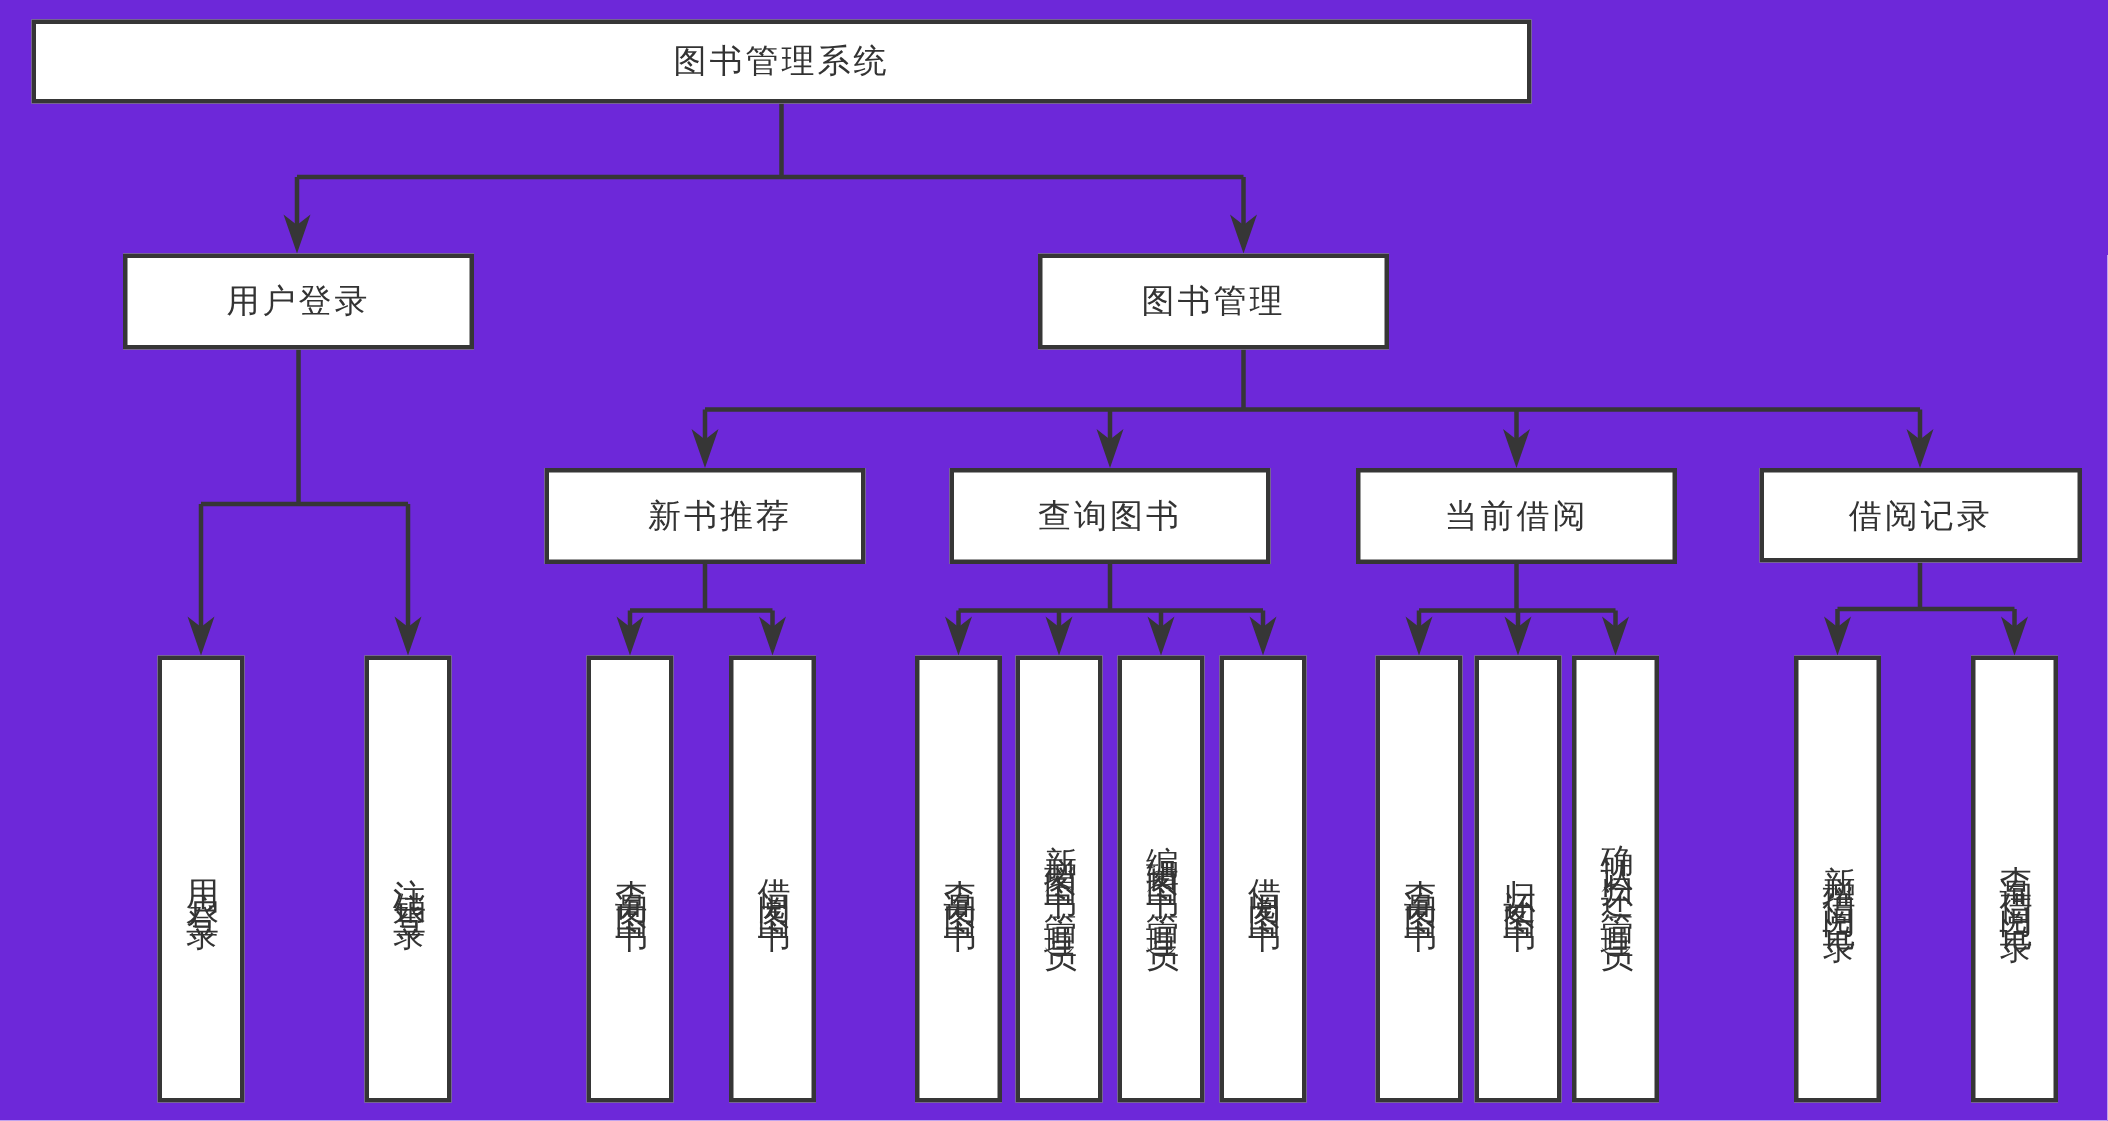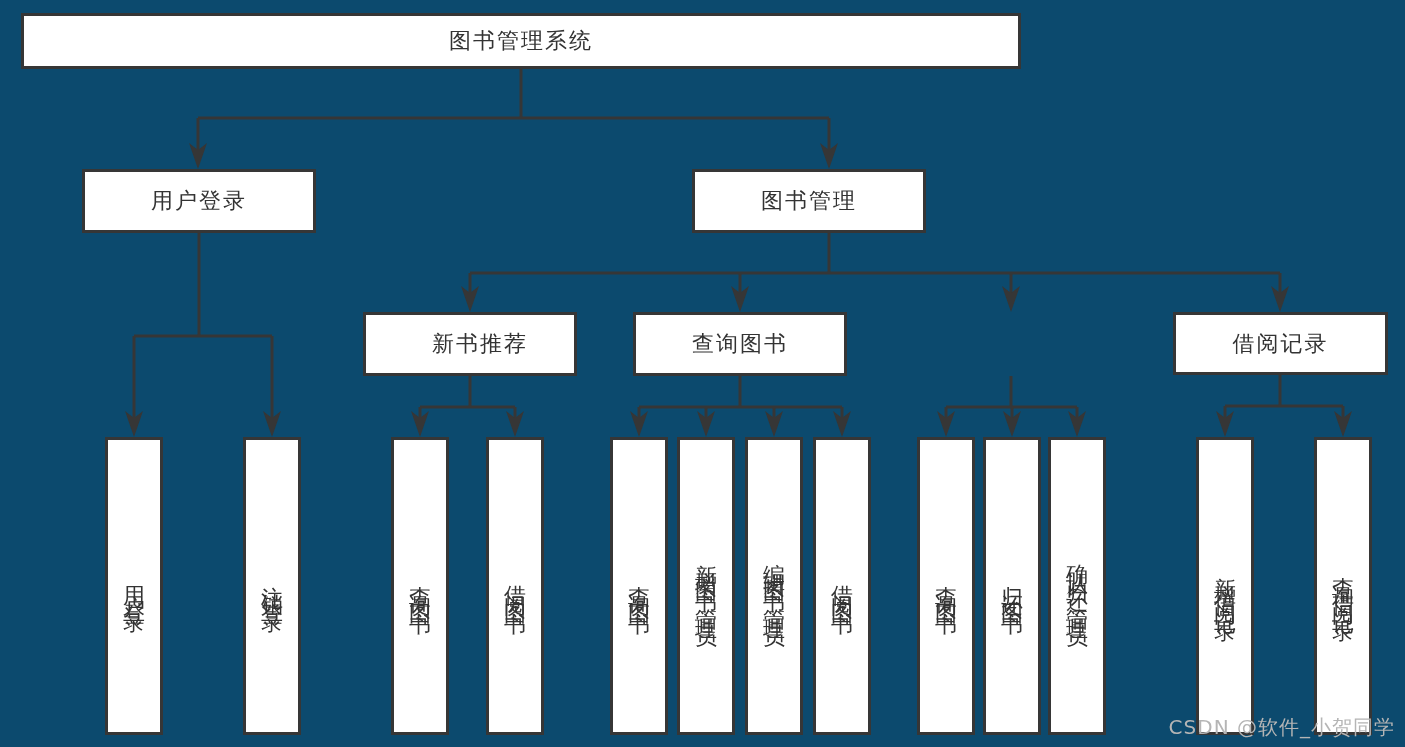--- a/index.html
+++ b/index.html
@@ -5,21 +5,21 @@
   html, body {
     margin: 0;
     padding: 0;
     background: #ffffff;
     font-family: "DejaVu Sans", sans-serif;
   }
   #canvas {
     position: relative;
     width: 1405px;
     height: 747px;
-    background: #0c4a6e;
+    background: #6d28d9;
     overflow: hidden;
   }
   #connectors {
     position: absolute;
     left: 0;
     top: 0;
     width: 1405px;
     height: 747px;
   }
   .box {
@@ -92,20 +92,23 @@
   <div class="box" style="left:692px; top:169px; width:234px; height:64px;">
     <span>图书管理</span>
   </div>
 
   <div class="box" style="left:363px; top:312px; width:214px; height:64px;padding-left:20px;">
     <span>新书推荐</span>
   </div>
   <div class="box" style="left:633px; top:312px; width:214px; height:64px;">
     <span>查询图书</span>
   </div>
+  <div class="box" style="left:904px; top:312px; width:214px; height:64px;">
+    <span>当前借阅</span>
+  </div>
   <div class="box" style="left:1173px; top:312px; width:215px; height:63px;">
     <span>借阅记录</span>
   </div>
 
   <div class="box vbox" style="left:105px; top:437px; width:58px; height:298px;">
     <span class="vtext">用户登录</span>
   </div>
   <div class="box vbox" style="left:243px; top:437px; width:58px; height:298px;">
     <span class="vtext">注销登录</span>
   </div>
@@ -140,14 +143,13 @@
     <span class="vtext">确认归还（管理员）</span>
   </div>
 
   <div class="box vbox" style="left:1196px; top:437px; width:58px; height:298px;">
     <span class="vtext">新增借阅记录</span>
   </div>
   <div class="box vbox" style="left:1314px; top:437px; width:58px; height:298px;">
     <span class="vtext">查询借阅记录</span>
   </div>
 
-  <div id="watermark">CSDN @软件_小贺同学</div>
 </div>
 
 </body></html>

